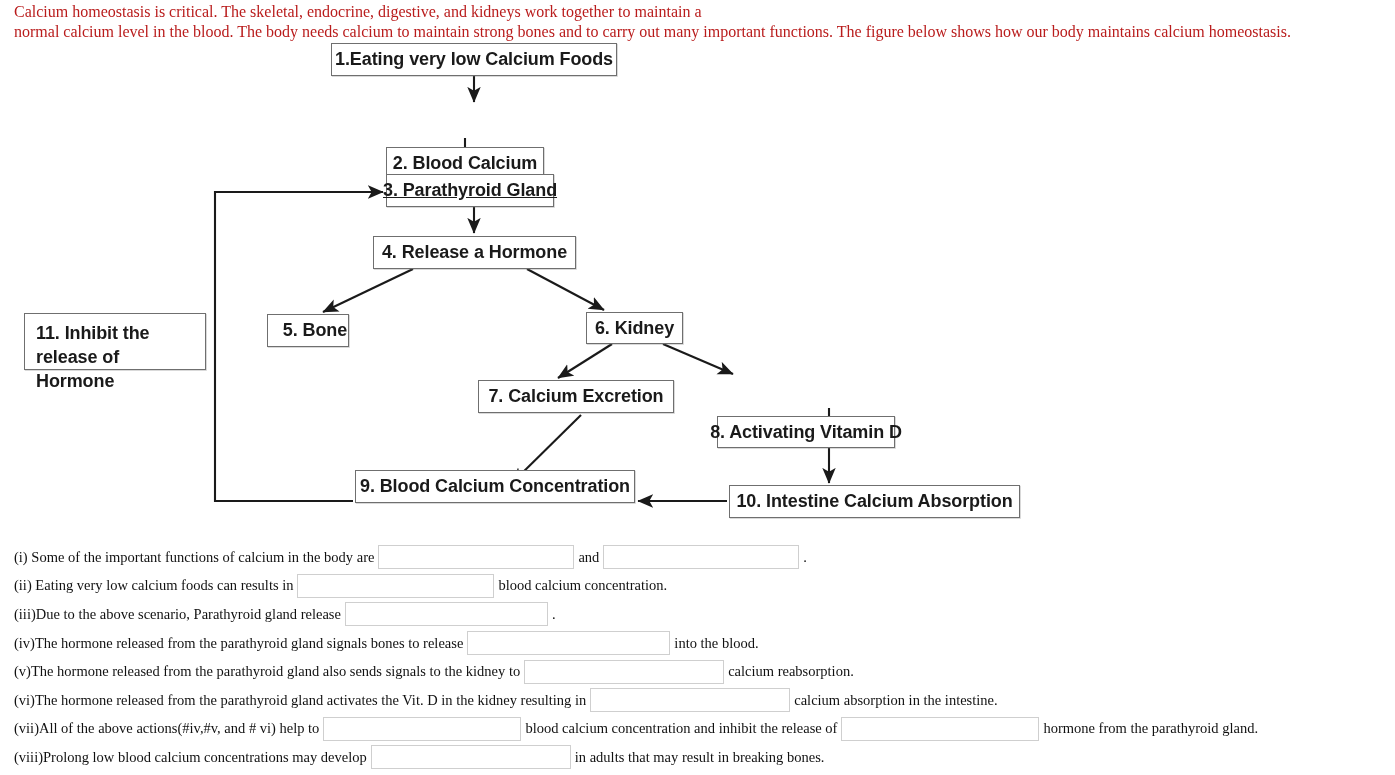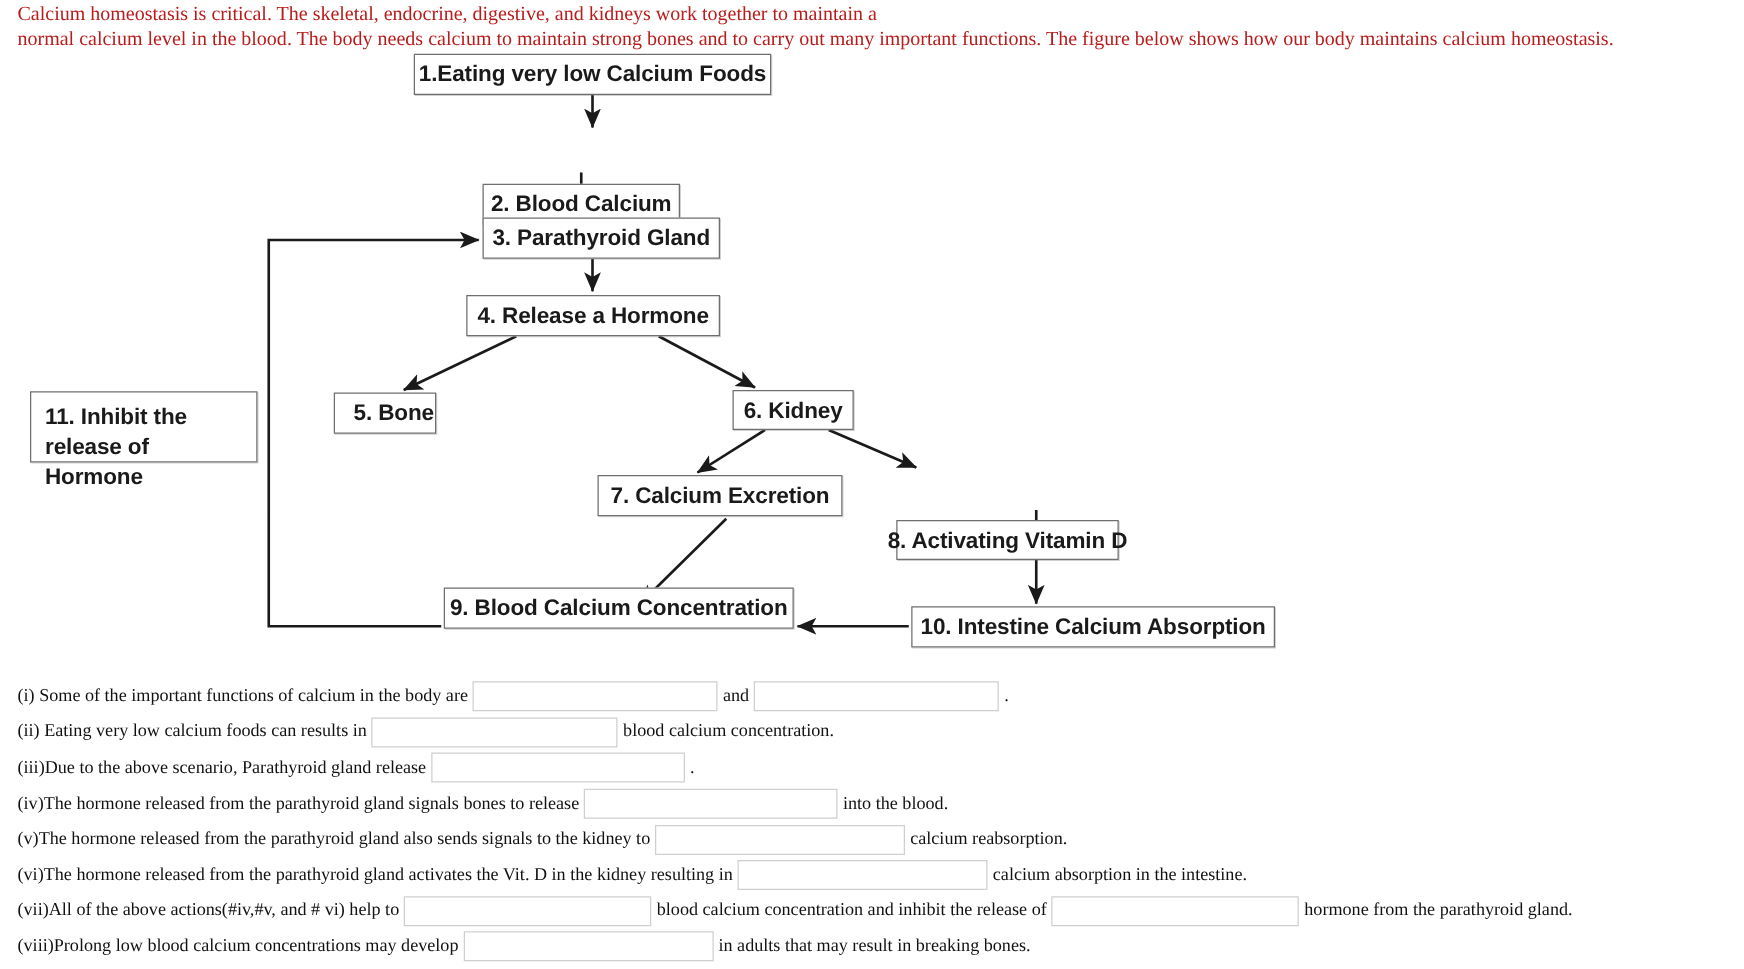--- a/index.html
+++ b/index.html
@@ -57,21 +57,21 @@
     display: block;
     padding: 7px 10px 8px 11px;
     line-height: 24px;
     text-align: left;
     white-space: normal;
   }
 
   
   #node1  { left: 331px; top: 3px;   width: 286px; height: 33px; }
   #node2  { left: 386px; top: 65px;  width: 158px; height: 33px; margin-top: 42px; }
-  #node3  { left: 386px; top: 134px; width: 190px; height: 33px; }
+  #node3  { left: 386px; top: 134px; width: 168px; height: 33px; text-decoration: underline; }
   #node4  { left: 373px; top: 196px; width: 203px; height: 33px; }
   #node5  { left: 267px; top: 274px; width: 82px;  height: 33px; padding-left: 14px; }
   #node6  { left: 586px; top: 272px; width: 97px;  height: 32px; }
   #node7  { left: 478px; top: 340px; width: 196px; height: 33px; }
   #node8  { left: 717px; top: 336px; width: 178px; height: 32px; margin-top: 40px; }
   #node9  { left: 355px; top: 430px; width: 280px; height: 33px; }
   #node10 { left: 729px; top: 445px; width: 291px; height: 33px; }
   #node11 { left: 24px;  top: 273px; width: 182px; height: 57px; }
 
   

